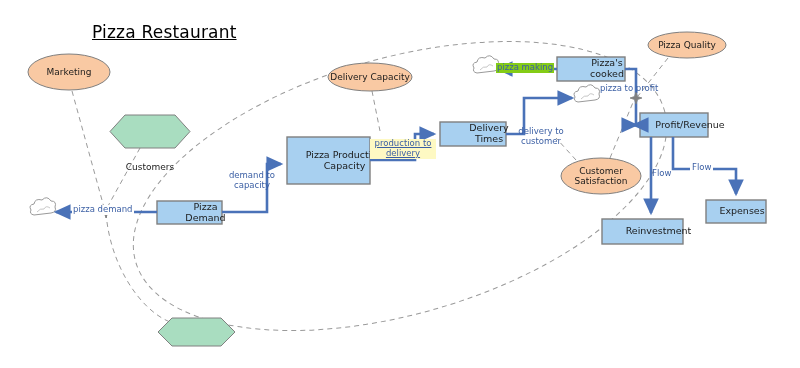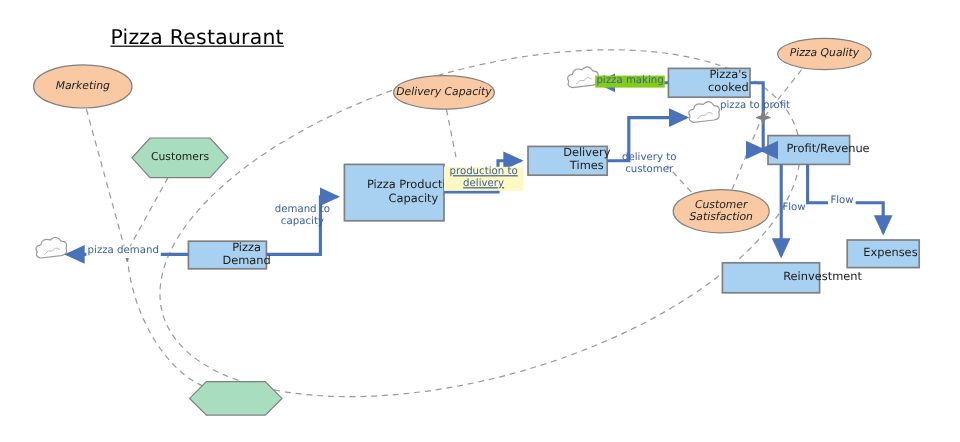--- a/index.html
+++ b/index.html
@@ -42,22 +42,22 @@
   }
   .title {
     position: absolute;
     font-size: 17px;
     font-weight: 400;
     color: #000000;
     text-decoration: underline;
     letter-spacing: 0.2px;
   }
   .stock-text { font-size: 9.5px; color: #1b1b1b; margin-left: 16px; }
-  .aux-text   { font-size: 9px;  font-style: italic; color: #1b1b1b; }
-  .hex-text   { font-size: 9px;  color: #1b1b1b; }
+  .aux-text   { font-size: 9px;  color: #1b1b1b; }
+  .hex-text   { font-size: 9px;  color: #1b1b1b; margin-top: 36px; }
 </style>
 </head>
 <body>
 
 <div id="canvas">
 
   <svg class="layer">
     <g stroke="#9a9a9a" stroke-width="1" fill="none" stroke-dasharray="5,4">
 
       <ellipse cx="400" cy="186" rx="275" ry="128" transform="rotate(-16 400 186)"></ellipse>
@@ -154,21 +154,21 @@
   <div class="node-label stock-text" style="left:287px; top:137px; width:83px; height:47px;align-items:center;">
     <span>Pizza Production Capacity</span>
   </div>
 
   <div class="node-label stock-text" style="left:440px; top:122px; width:66px; height:24px;">Delivery Times</div>
 
   <div class="node-label stock-text" style="left:557px; top:57px; width:68px; height:24px;">Pizza's cooked</div>
 
   <div class="node-label stock-text" style="left:640px; top:113px; width:68px; height:24px;">Profit/Revenue</div>
 
-  <div class="node-label stock-text" style="left:629px; top:219px; width:81px; height:25px;border-radius:12px;">Reinvestment</div>
+  <div class="node-label stock-text" style="left:602px; top:219px; width:81px; height:25px;border-radius:12px;">Reinvestment</div>
 
   <div class="node-label stock-text" style="left:706px; top:200px; width:40px; height:23px;">Expenses</div>
 
   <div class="node-label aux-text" style="left:28px; top:54px; width:82px; height:36px;">Marketing</div>
 
   <div class="node-label aux-text" style="left:328px; top:63px; width:84px; height:28px;">Delivery Capacity</div>
 
   <div class="node-label aux-text" style="left:648px; top:32px; width:78px; height:26px;">Pizza Quality</div>
 
   <div class="node-label aux-text" style="left:561px; top:158px; width:80px; height:36px; white-space:pre-line;">Customer

